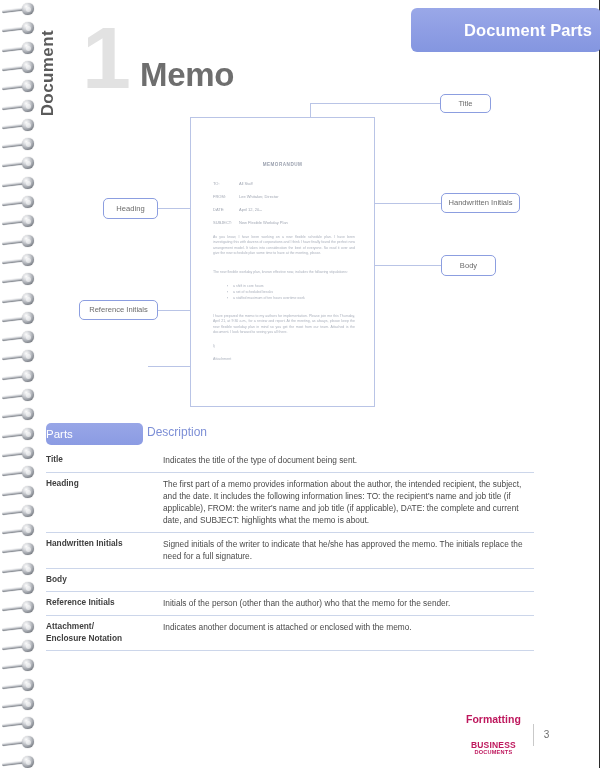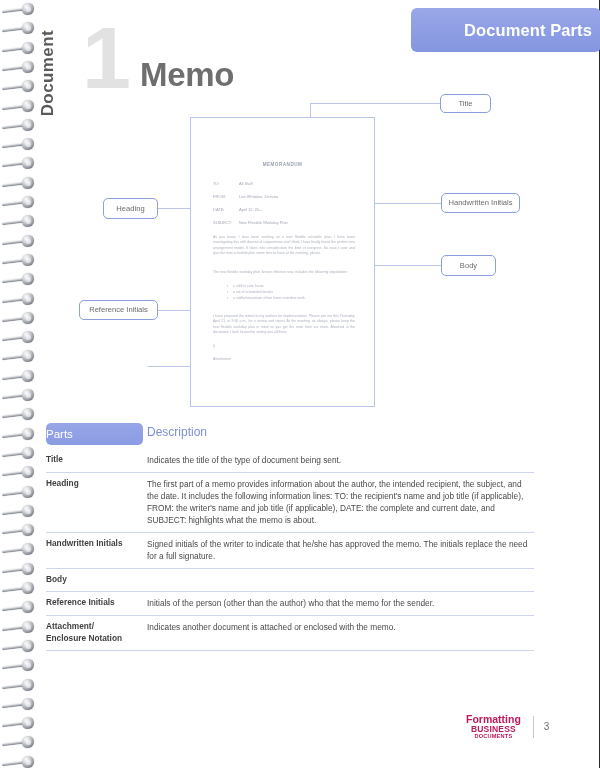--- a/index.html
+++ b/index.html
@@ -244,36 +244,37 @@
     color: #3f3f3f;
     line-height: 1.35;
     padding-right: 4px;
     box-sizing: border-box;
   }
   .cell-desc {
     flex: 1;
     font-size: 8.3px;
     color: #4a4a4a;
     line-height: 1.45;
+    margin-left: 16px;
   }
 
   
   #footer {
     position: absolute;
     left: 466px; top: 714px;
     display: flex;
     align-items: center;
   }
   #footer-logo {
     text-align: center;
     line-height: 1.05;
     color: #be185d;
   }
   #footer-logo-line1 { font-size: 10.5px; font-weight: bold; }
-  #footer-logo-line2 { font-size: 8.5px; font-weight: bold; letter-spacing: 0.2px; }
+  #footer-logo-line2 { font-size: 8.5px; font-weight: bold; letter-spacing: 0.2px; margin-top: 16px; }
   #footer-logo-line3 { font-size: 5.6px; font-weight: bold; letter-spacing: 0.2px; }
   #footer-divider {
     width: 1px; height: 22px;
     background: #c9c9c9;
     margin: 0 10px 0 12px;
   }
   #page-number { font-size: 10px; color: #6d6d6d; }
 </style>
 </head>
 <body>

